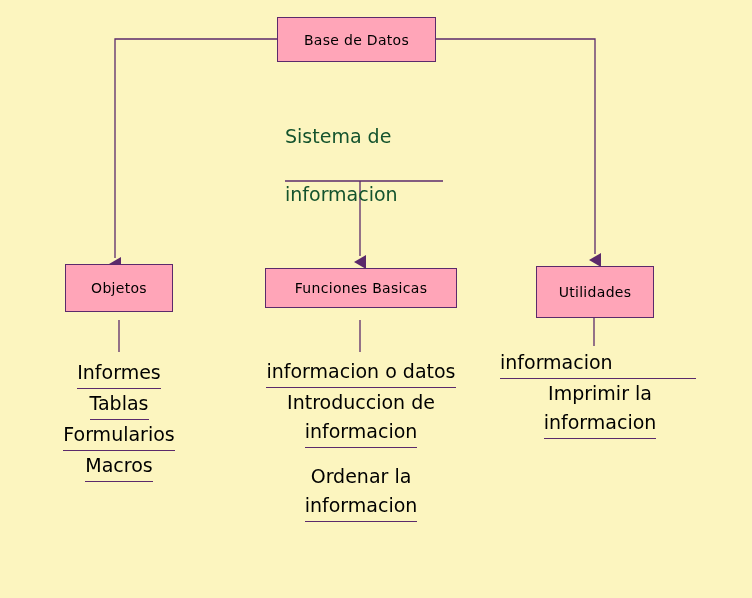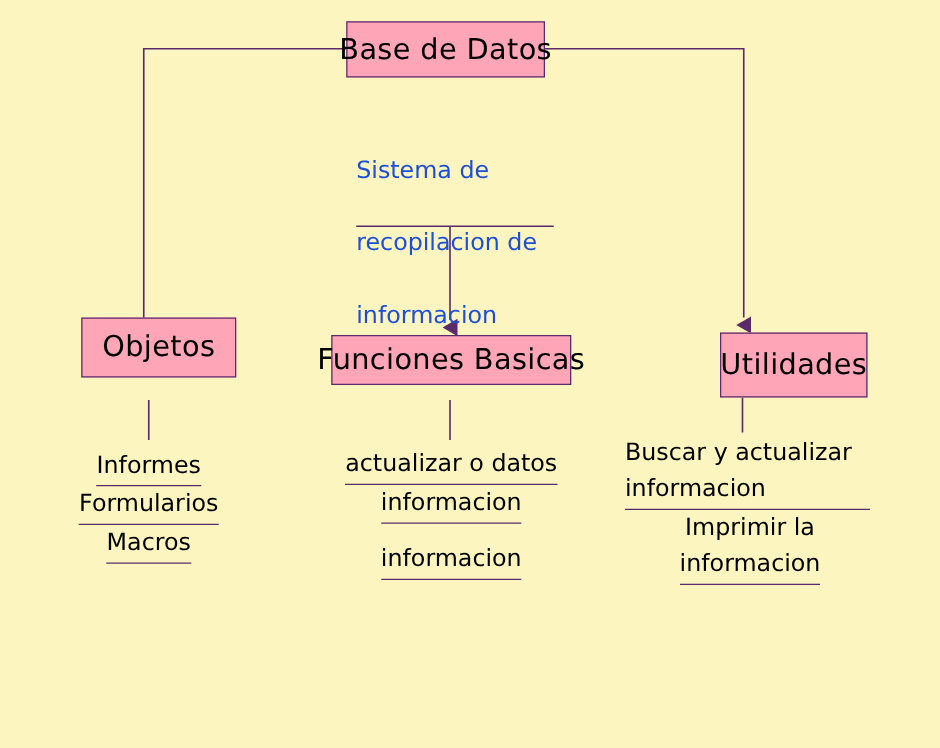--- a/index.html
+++ b/index.html
@@ -25,27 +25,27 @@
   }
   .node-box {
     position: absolute;
     box-sizing: border-box;
     background: #FFA5B8;
     border: 1.5px solid #5B2A6B;
     display: flex;
     align-items: center;
     justify-content: center;
     color: #000000;
-    font-size: 23px;
+    font-size: 14px;
     letter-spacing: 0.3px;
     white-space: nowrap;
   }
   .caption {
     position: absolute;
-    color: #1d4ed8;
+    color: #14532d;
     font-size: 19px;
     line-height: 29px;
     white-space: pre-line;
   }
   .caption .ln {
     display: block;
   }
   .leaf-list {
     position: absolute;
     color: #000000;
@@ -91,63 +91,66 @@
     <line x1="360" y1="320" x2="360" y2="352" stroke="#5B2A6B" stroke-width="1.3"></line>
     <line x1="594" y1="318" x2="594" y2="346" stroke="#5B2A6B" stroke-width="1.3"></line>
   </svg>
 
   <div class="node-box" style="left:277px; top:17px; width:159px; height:45px;">
     <span>Base de Datos</span>
   </div>
 
   <div class="caption cap-left" style="left:285px; top:93px; width:180px;">
     <span class="ln">Sistema de</span>
-    <span class="ln">recopilacion de</span>
     <span class="ln">informacion</span>
   </div>
 
-  <div class="node-box" style="left:65px; top:254px; width:124px; height:48px;align-items:center;">
+  <div class="node-box" style="left:65px; top:264px; width:108px; height:48px;align-items:center;">
     <span>Objetos</span>
   </div>
 
   <div class="leaf-list" style="left:29px; top:358px; width:180px;">
     <span class="leaf">
       <span class="ln u">Informes</span>
+    </span>
+    <span class="leaf">
+      <span class="ln u">Tablas</span>
     </span>
     <span class="leaf">
       <span class="ln u">Formularios</span>
     </span>
     <span class="leaf">
       <span class="ln u">Macros</span>
     </span>
   </div>
 
   <div class="node-box" style="left:265px; top:268px; width:192px; height:40px;">
     <span>Funciones Basicas</span>
   </div>
 
   <div class="leaf-list" style="left:255px; top:357px; width:212px;">
     <span class="leaf">
-      <span class="ln u">actualizar o datos</span>
+      <span class="ln u">informacion o datos</span>
     </span>
     <span class="leaf">
+      <span class="ln">Introduccion de</span>
       <span class="ln u">informacion</span>
     </span>
     <span class="leaf" style="display:block; margin-top:14px;">
+      <span class="ln">Ordenar la</span>
       <span class="ln u">informacion</span>
     </span>
   </div>
 
-  <div class="node-box" style="left:536px; top:266px; width:118px; height:52px;margin-left:40px;">
+  <div class="node-box" style="left:536px; top:266px; width:118px; height:52px;">
     <span>Utilidades</span>
   </div>
 
   <div class="leaf-list cap-left" style="left:500px; top:348px; width:200px; text-align:center;">
     <span class="leaf" style="text-align:left; display:block;">
-      <span class="ln">Buscar y actualizar</span>
       <span class="ln u" style="min-width:196px; text-align:left;">informacion</span>
     </span>
     <span class="leaf" style="display:block; text-align:center;">
       <span class="ln">Imprimir la</span>
       <span class="ln u">informacion</span>
     </span>
   </div>
 
 </div>
 

